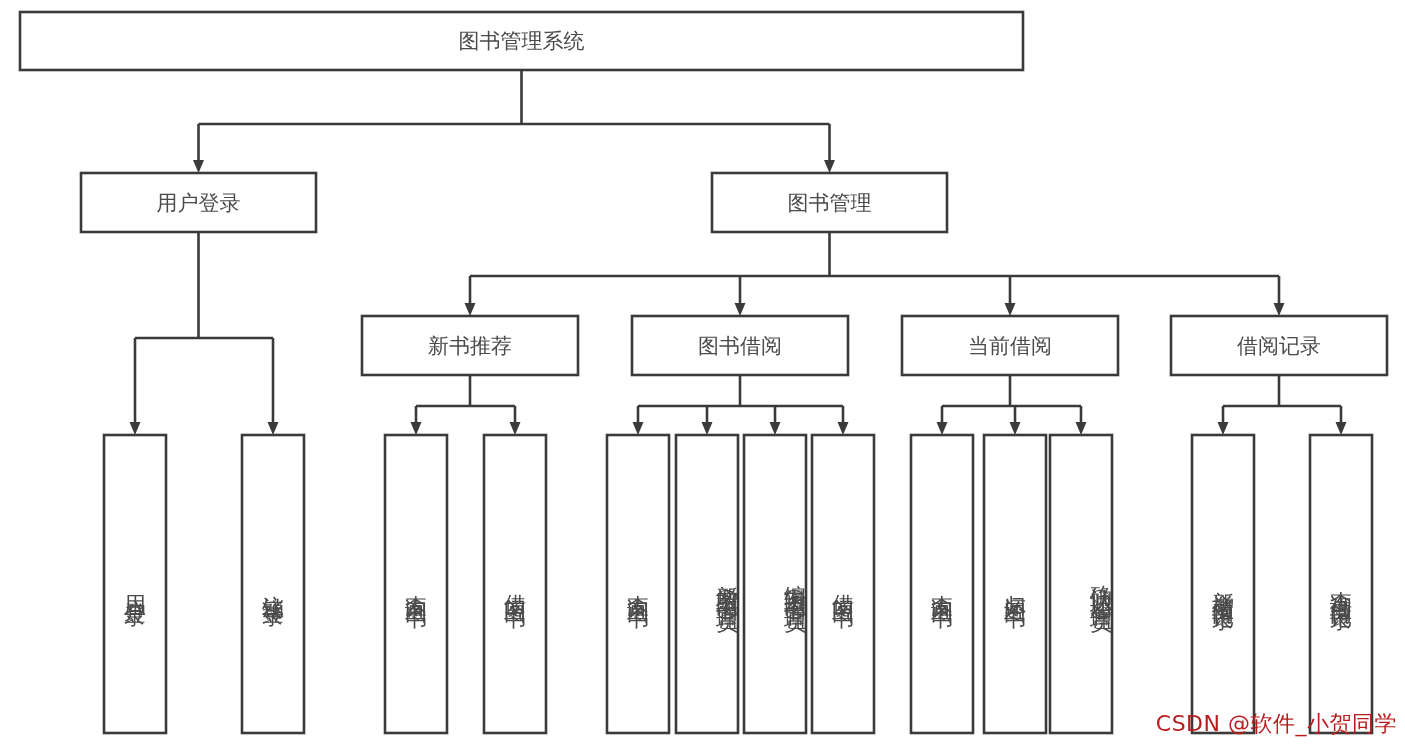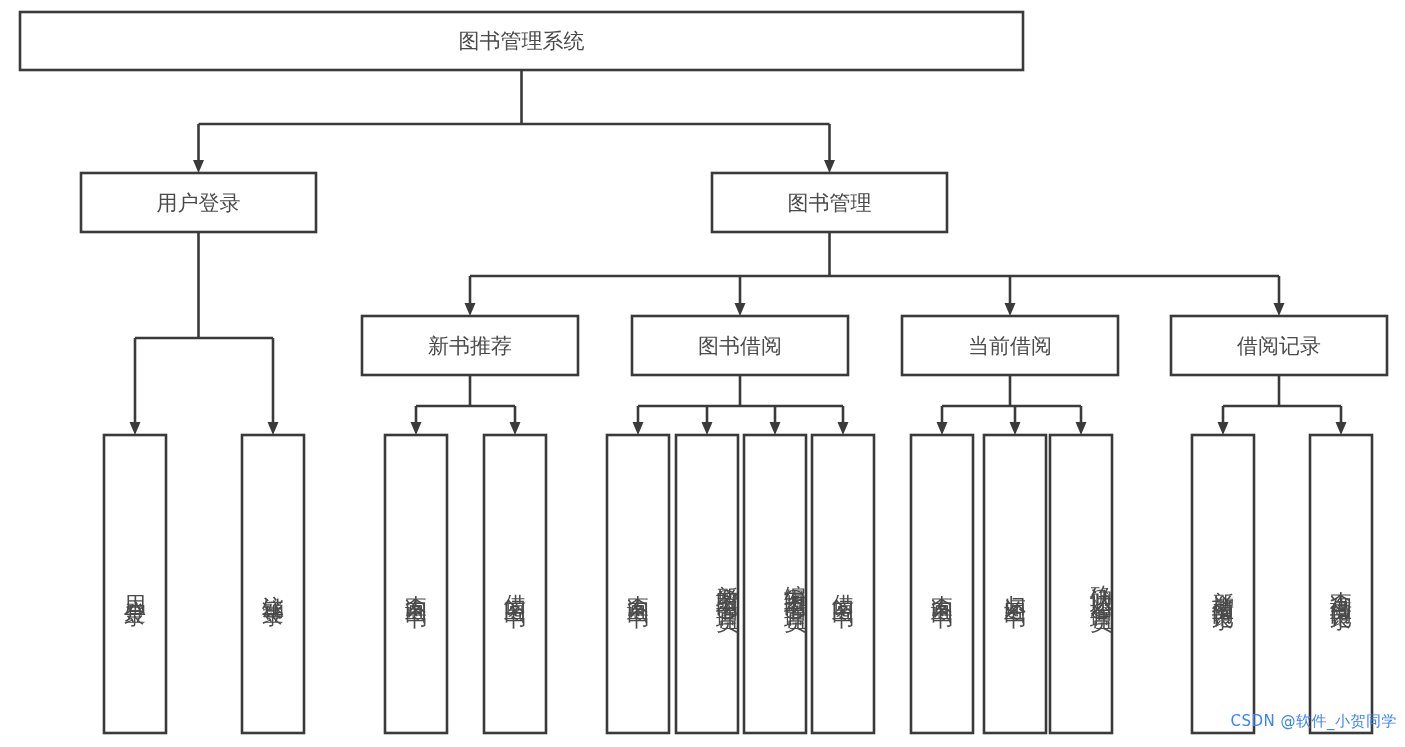--- a/index.html
+++ b/index.html
@@ -29,24 +29,24 @@
     line-height:1;
     letter-spacing:4px;
     white-space:nowrap;
     display:flex;
     align-items:flex-start;
     justify-content:center;
     pointer-events:none;
   }
   .watermark{
     position:absolute;
-    right:8px;bottom:16px;
-    color:#3b82f6;
-    font-family:"DejaVu Sans","Liberation Sans",sans-serif;
-    font-size:15px;
+    right:8px;bottom:8px;
+    color:#b91c1c;
+    font-family:"DejaVu Sans","Liberation Sans",sans-serif;
+    font-size:22px;
     letter-spacing:0.5px;
     white-space:nowrap;
   }
 </style>
 </head>
 <body>
 
 <div id="stage">
 
   <svg id="diagram" viewBox="0 0 1405 747">

